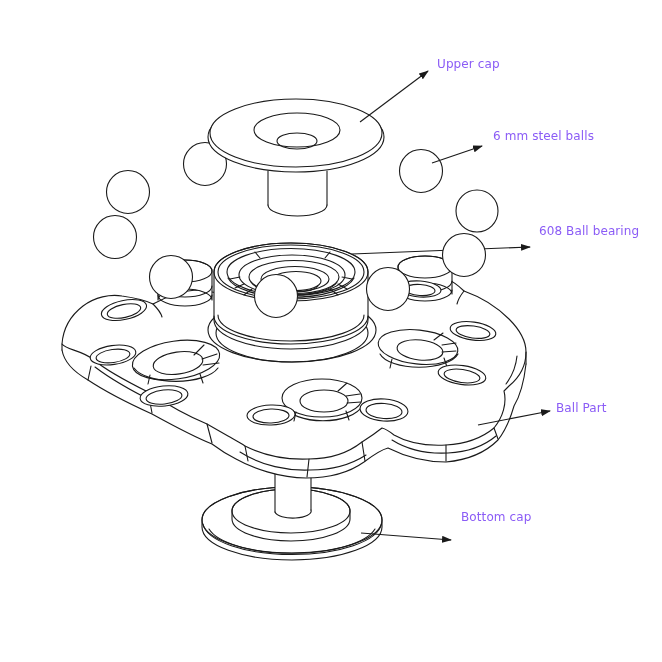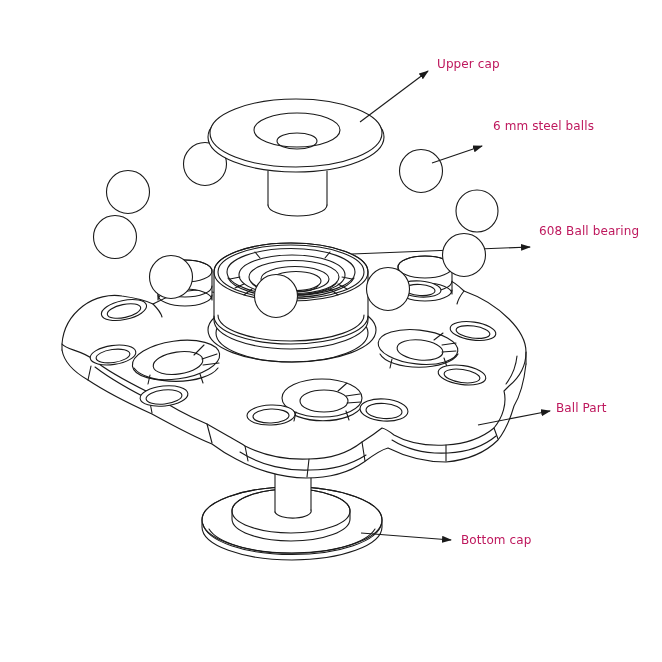--- a/index.html
+++ b/index.html
@@ -2,21 +2,21 @@
 <html><head>
 <meta charset="utf-8">
 <style>
   html,body{margin:0;padding:0;background:#fff;}
   .stage{
     position:relative;width:662px;height:662px;background:#ffffff;
     font-family:"DejaVu Sans","Liberation Sans",sans-serif;overflow:hidden;
   }
   .stage svg{position:absolute;left:0;top:0;}
   .callout-label{
-    position:absolute;font-size:12px;line-height:14px;color:#be185d;
+    position:absolute;font-size:12px;line-height:14px;color:#8b5cf6;
     white-space:nowrap;letter-spacing:.1px;
   }
   .ln{fill:none;stroke:#1a1a1a;stroke-width:1.1;stroke-linecap:round;stroke-linejoin:round;}
   .fw{fill:#ffffff;stroke:#1a1a1a;stroke-width:1.1;stroke-linejoin:round;}
   .fq{fill:#ffffff;stroke:none;}
   .ar{fill:none;stroke:#1a1a1a;stroke-width:1.1;}
 </style>
 </head>
 <body>
 
@@ -179,21 +179,21 @@
   <g>
     <path class="ar" d="M360,122 L428,71" marker-end="url(#ah)"></path>
     <path class="ar" d="M432,163 L482,146" marker-end="url(#ah)"></path>
     <path class="ar" d="M478,425 L550,411" marker-end="url(#ah)"></path>
     <path class="ar" d="M361,533 L451,540" marker-end="url(#ah)"></path>
   </g>
 </svg>
 
 <div class="callout-label" style="left:437px;top:57px">Upper cap</div>
 
-<div class="callout-label" style="left:493px;top:119px">6 mm steel balls</div>
+<div class="callout-label" style="left:493px;top:129px">6 mm steel balls</div>
 
 <div class="callout-label" style="left:539px;top:224px">608 Ball bearing</div>
 
 <div class="callout-label" style="left:556px;top:401px">Ball Part</div>
 
-<div class="callout-label" style="left:461px;top:533px">Bottom cap</div>
+<div class="callout-label" style="left:461px;top:510px">Bottom cap</div>
 
 </div>
 
 </body></html>

